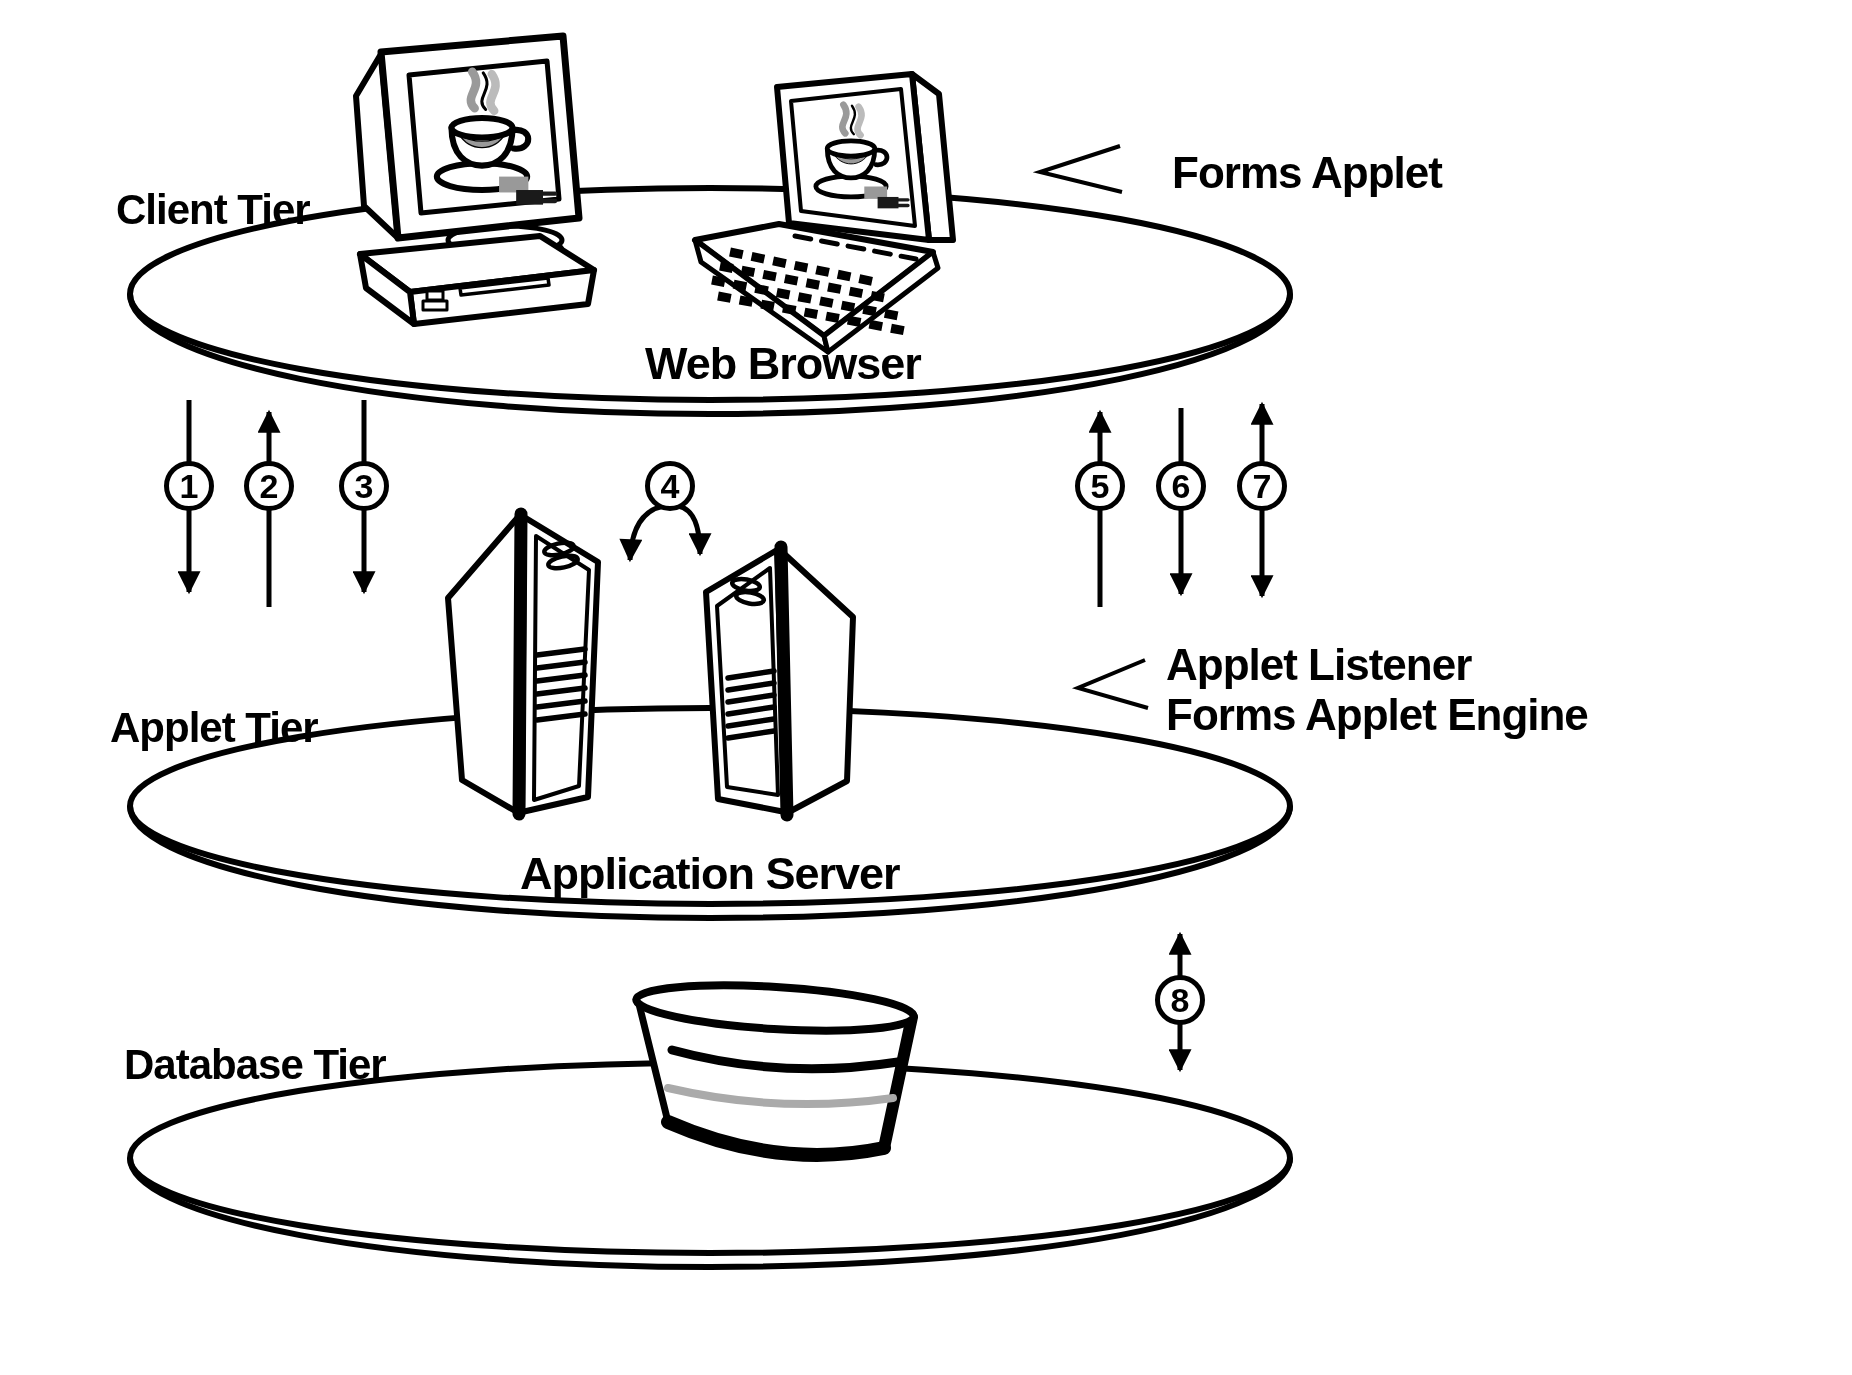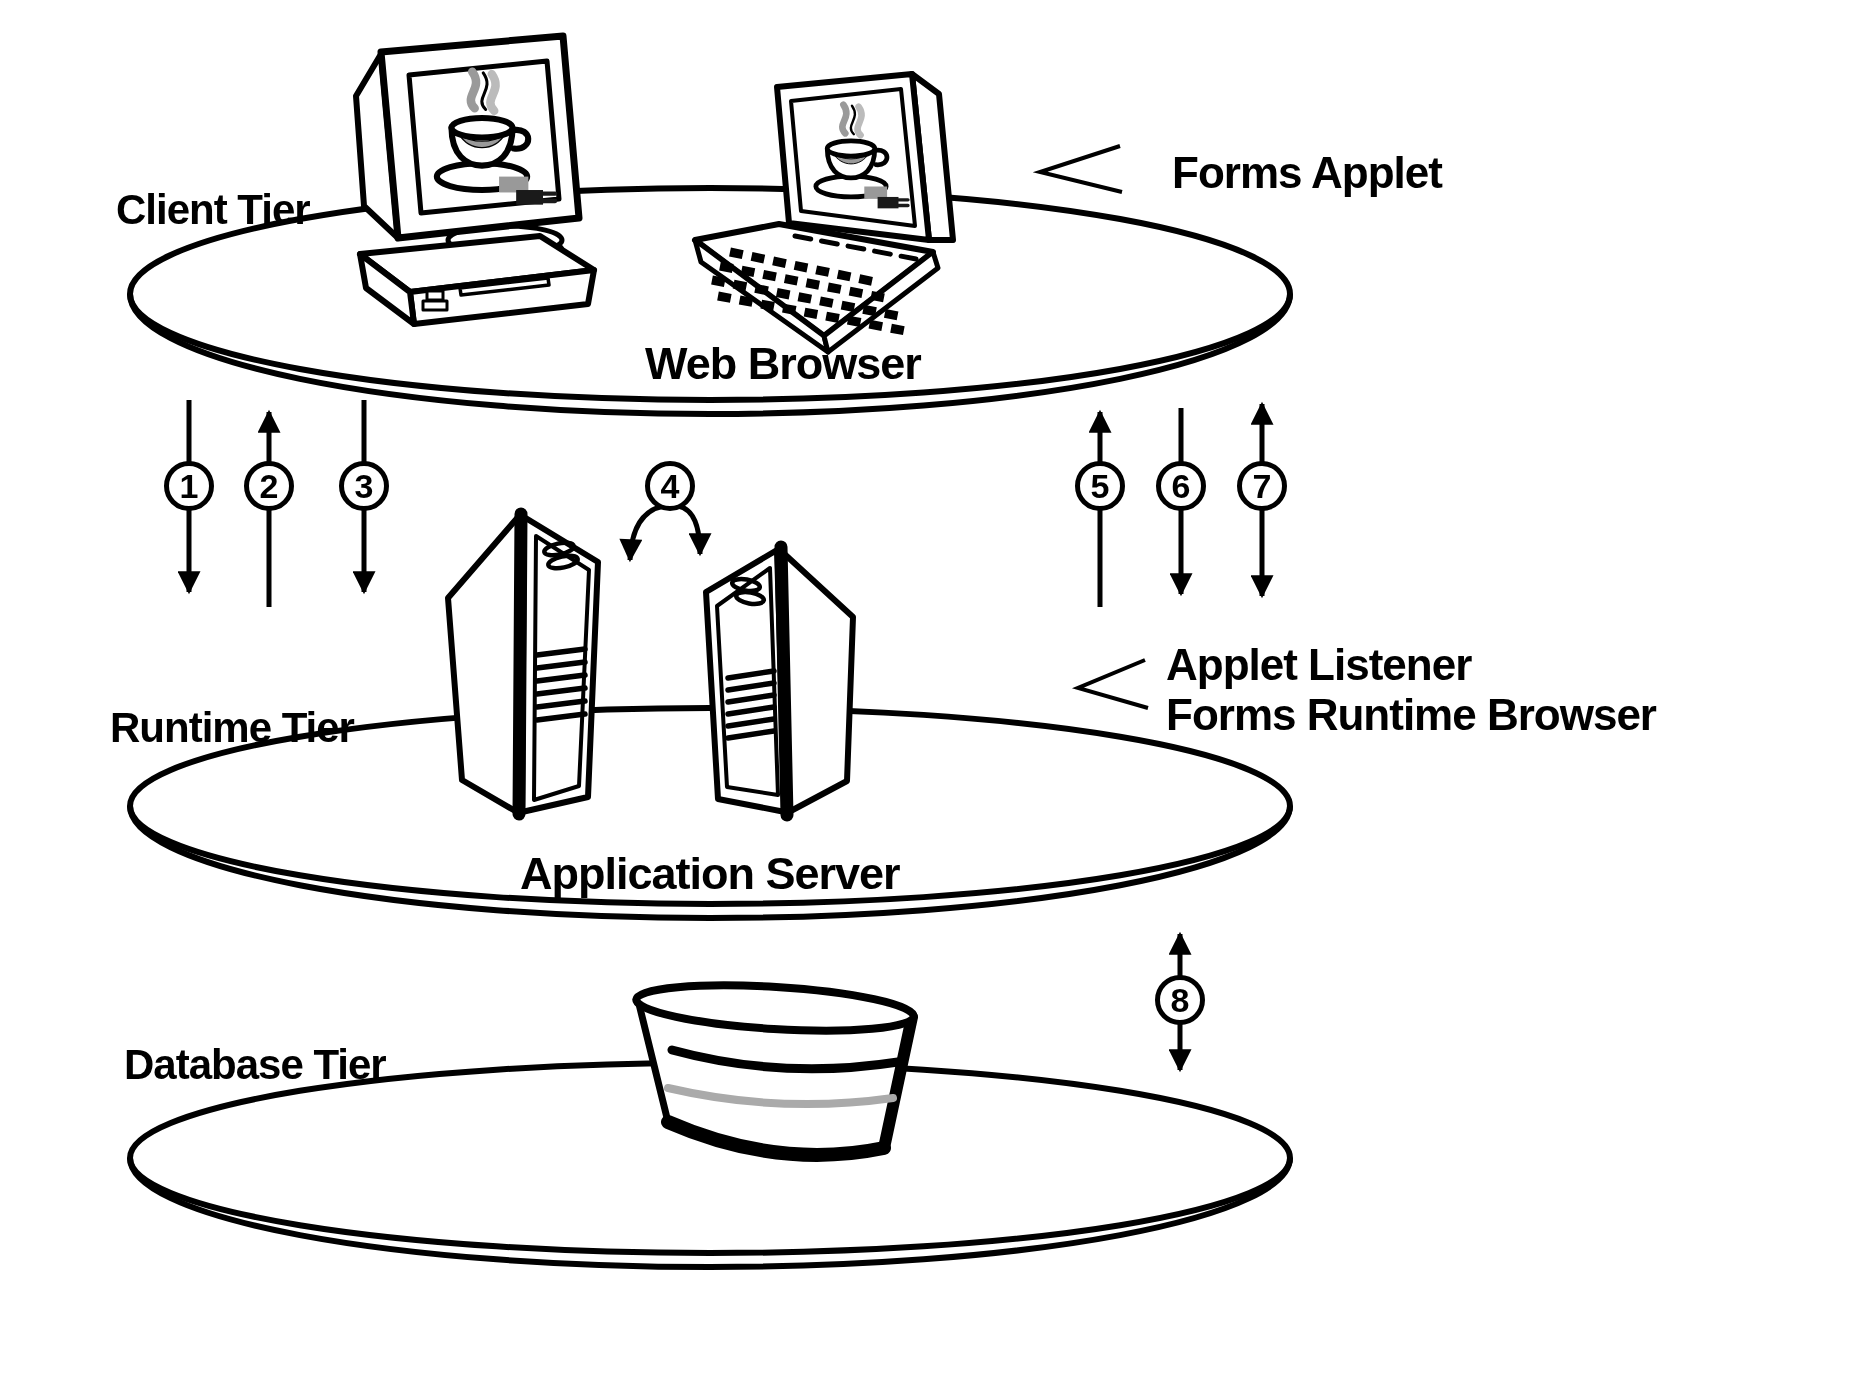--- a/index.html
+++ b/index.html
@@ -156,27 +156,27 @@
     <path d="M 1120,146 L 1040,172 L 1122,192" fill="none" stroke="#000" stroke-width="4"></path>
     <path d="M 1145,660 L 1078,688 L 1148,708" fill="none" stroke="#000" stroke-width="4"></path>
   </svg>
 
   <div class="lbl tier-lbl" style="left:116px;top:186px">Client Tier</div>
 
   <div class="lbl plat-lbl" style="left:645px;top:338px">Web Browser</div>
 
   <div class="lbl anno-lbl" style="left:1163px;top:148px">Forms Applet</div>
 
-  <div class="lbl tier-lbl" style="left:110px;top:704px">Runtime Tier</div>
+  <div class="lbl tier-lbl" style="left:110px;top:704px">Applet Tier</div>
 
   <div class="lbl plat-lbl" style="left:520px;top:848px">Application Server</div>
 
   <div class="lbl anno-lbl" style="left:1157px;top:640px">Applet Listener</div>
 
-  <div class="lbl anno-lbl" style="left:1157px;top:690px">Forms Runtime Browser</div>
+  <div class="lbl anno-lbl" style="left:1157px;top:690px">Forms Applet Engine</div>
 
   <div class="lbl tier-lbl" style="left:124px;top:1041px">Database Tier</div>
 
 
   <div class="num-circle" style="left:164px;top:461px">1</div>
   <div class="num-circle" style="left:244px;top:461px">2</div>
   <div class="num-circle" style="left:339px;top:461px">3</div>
   <div class="num-circle" style="left:645px;top:461px">4</div>
   <div class="num-circle" style="left:1075px;top:461px">5</div>
   <div class="num-circle" style="left:1156px;top:461px">6</div>

